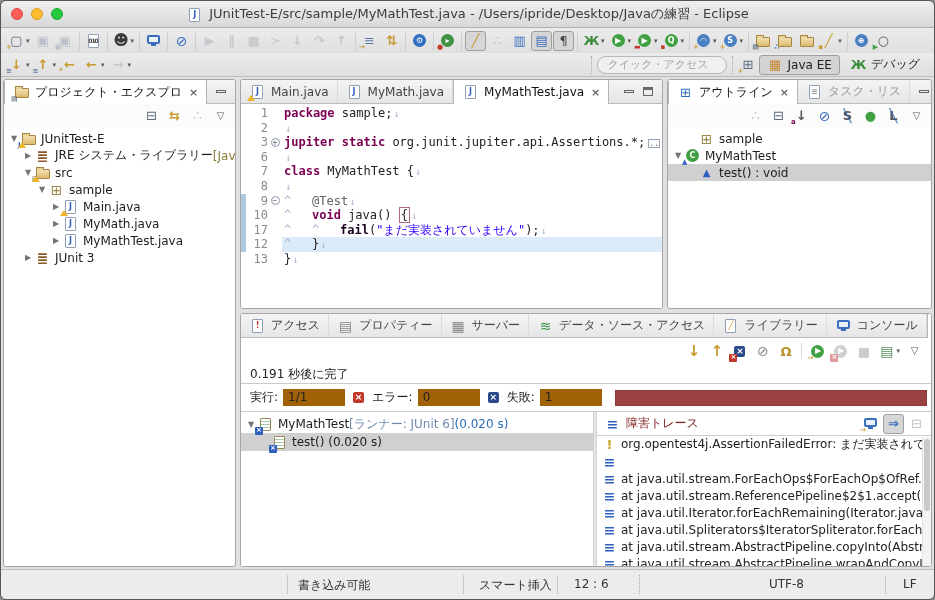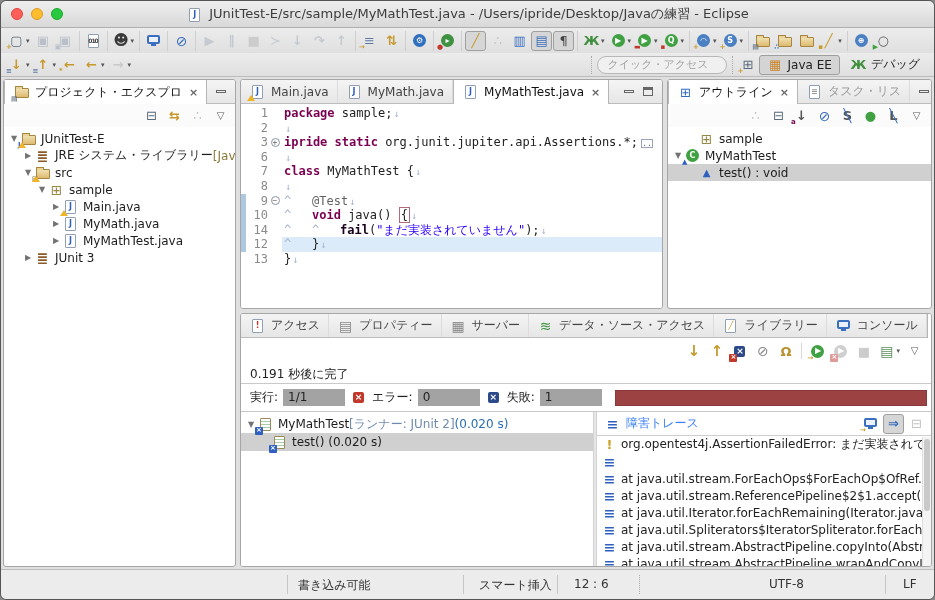--- a/index.html
+++ b/index.html
@@ -116,30 +116,30 @@
   .eol{color:#a6b2cf;font-size:10px;margin-left:1px;}
   .foldph{display:inline-block;width:12px;height:9px;border:1px solid #9aa4b8;font-size:8px;
     line-height:7px;text-align:center;color:#667;margin-left:3px;}
   
   .bjbar{height:26px;display:flex;justify-content:flex-end;align-items:center;gap:2px;
     padding:0 6px;background:#fff;flex:none;}
   .bjstatus{height:20px;line-height:20px;padding-left:9px;font-size:12px;color:#222;
     border-bottom:1px solid #c9c9c9;flex:none;background:#fff;}
   .bjcounters{height:27px;display:flex;align-items:center;padding:0 4px 0 9px;gap:5px;
     font-size:12px;flex:none;background:#fff;}
-  .cval{width:62px;height:17px;line-height:17px;background:#a3a3a3;padding-left:5px;}
+  .cval{width:62px;height:17px;line-height:17px;background:#a16207;padding-left:5px;}
   .redbar{flex:1;height:16px;border:1px solid #8a3a3a;margin-left:8px;}
   .bjsplit{flex:1;display:flex;border-top:1px solid #c9c9c9;min-height:0;background:#fff;}
   .bjtree{width:352px;flex:none;padding-top:3px;}
   .bjtree .trow{height:18px;}
   .bjsash{width:4px;background:#e6e6e6;border-left:1px solid #d2d2d2;border-right:1px solid #d2d2d2;}
   .bjtrace{flex:1;display:flex;flex-direction:column;position:relative;min-width:0;}
   .trhead{height:24px;display:flex;align-items:center;gap:5px;padding:0 4px 0 7px;
     border-bottom:1px solid #cfcfcf;flex:none;}
-  .trtitle{font-size:12px;color:#3b82f6;flex:1;}
+  .trtitle{font-size:12px;color:#7f1d1d;flex:1;}
   .trlist{flex:1;overflow:hidden;}
   .trline{display:flex;align-items:center;height:17px;font-size:12px;white-space:nowrap;overflow:hidden;}
   .trline .ic{margin:0 3px 0 4px;}
   .trscroll{position:absolute;right:0;top:25px;bottom:0;width:9px;background:#f4f4f4;
     border-left:1px solid #e0e0e0;}
   .trthumb{position:absolute;left:1px;right:1px;top:2px;height:72px;background:#c9c9c9;border-radius:4px;}
   
   .sbar{position:absolute;left:0;right:0;bottom:0;height:30px;background:#ececec;
     border-top:1px solid #bdbdbd;border-radius:0 0 6px 6px;font-size:12px;color:#333;}
   .sbi{position:absolute;top:7px;white-space:nowrap;}
@@ -604,27 +604,27 @@
           </div>
           <span class="spacer"></span>
           <div class="wbtns">
             <span class="wmin"></span>
             <span class="wmax"></span>
           </div>
         </div>
       <div class="codewrap" id="code">
           <div class="cline"><span class="cdiff"></span><span class="cnum">1</span><span class="cfold"></span><span class="ctext"><span class="k">package</span><span> sample;</span><span class="eol">↓</span></span></div>
           <div class="cline"><span class="cdiff"></span><span class="cnum">2</span><span class="cfold"></span><span class="ctext"><span class="eol">↓</span></span></div>
-          <div class="cline"><span class="cdiff"></span><span class="cnum">3</span><span class="cfold"><span class="fcirc">+</span></span><span class="ctext"><span class="k">ipride static</span><span> org.junit.jupiter.api.Assertions.*;</span><span class="foldph">..</span></span></div>
+          <div class="cline"><span class="cdiff"></span><span class="cnum">3</span><span class="cfold"><span class="fcirc">+</span></span><span class="ctext"><span class="k">jupiter static</span><span> org.junit.jupiter.api.Assertions.*;</span><span class="foldph">..</span></span></div>
           <div class="cline"><span class="cdiff"></span><span class="cnum">6</span><span class="cfold"></span><span class="ctext"><span class="eol">↓</span></span></div>
           <div class="cline"><span class="cdiff"></span><span class="cnum">7</span><span class="cfold"></span><span class="ctext"><span class="k">class</span><span> MyMathTest {</span><span class="eol">↓</span></span></div>
           <div class="cline"><span class="cdiff"></span><span class="cnum">8</span><span class="cfold"></span><span class="ctext"><span class="eol">↓</span></span></div>
           <div class="cline"><span class="cdiff on"></span><span class="cnum">9</span><span class="cfold"><span class="fcirc">−</span></span><span class="ctext"><span class="tab-s">^</span><span class="a">@Test</span><span class="eol">↓</span></span></div>
           <div class="cline"><span class="cdiff on"></span><span class="cnum">10</span><span class="cfold"></span><span class="ctext"><span class="tab-s">^</span><span class="k">void</span><span> java() </span><span class="br">{</span><span class="eol">↓</span></span></div>
-          <div class="cline"><span class="cdiff on"></span><span class="cnum">14</span><span class="cfold"></span><span class="ctext"><span class="tab-s">^</span><span class="tab-s">^</span><span class="m">fail</span><span>(</span><span class="s">"まだ実装されていません"</span><span>);</span><span class="eol">↓</span></span></div>
+          <div class="cline"><span class="cdiff on"></span><span class="cnum">17</span><span class="cfold"></span><span class="ctext"><span class="tab-s">^</span><span class="tab-s">^</span><span class="m">fail</span><span>(</span><span class="s">"まだ実装されていません"</span><span>);</span><span class="eol">↓</span></span></div>
           <div class="cline"><span class="cdiff on"></span><span class="cnum">12</span><span class="cfold"></span><span class="ctext hl"><span class="tab-s">^</span><span>}</span><span class="eol">↓</span></span></div>
           <div class="cline"><span class="cdiff"></span><span class="cnum">13</span><span class="cfold"></span><span class="ctext"><span>}</span><span class="eol">↓</span></span></div>
         </div>
     </div>
 
     <div class="panel" id="p-outline">
       <div class="tstrip" id="ol-tabs">
           <div class="vtab active">
             <span class="ic">
               <span class="icg" style="color: rgb(47, 111, 191);">⊞</span>
@@ -838,21 +838,21 @@
         </div>
       <div class="bjsplit">
         <div class="bjtree" id="bj-tree">
             <div class="trow" style="padding-left: 4px;">
               <span class="exp">▼</span>
               <span class="ic">
                 <span class="ictst"></span>
                 <span class="bdg bdgbox" style="background: rgb(47, 95, 191); color: rgb(255, 255, 255);">×</span>
               </span>
               <span class="tlabel">MyMathTest </span>
-              <span class="runner">[ランナー: JUnit 2]</span>
+              <span class="runner">[ランナー: JUnit 6]</span>
               <span class="ttime"> (0.020 s)</span>
             </div>
             <div class="trow selected" style="padding-left: 18px;">
               <span class="exp"></span>
               <span class="ic">
                 <span class="ictst"></span>
                 <span class="bdg bdgbox" style="background: rgb(47, 95, 191); color: rgb(255, 255, 255);">×</span>
               </span>
               <span class="tlabel">test() (0.020 s)</span>
             </div>

